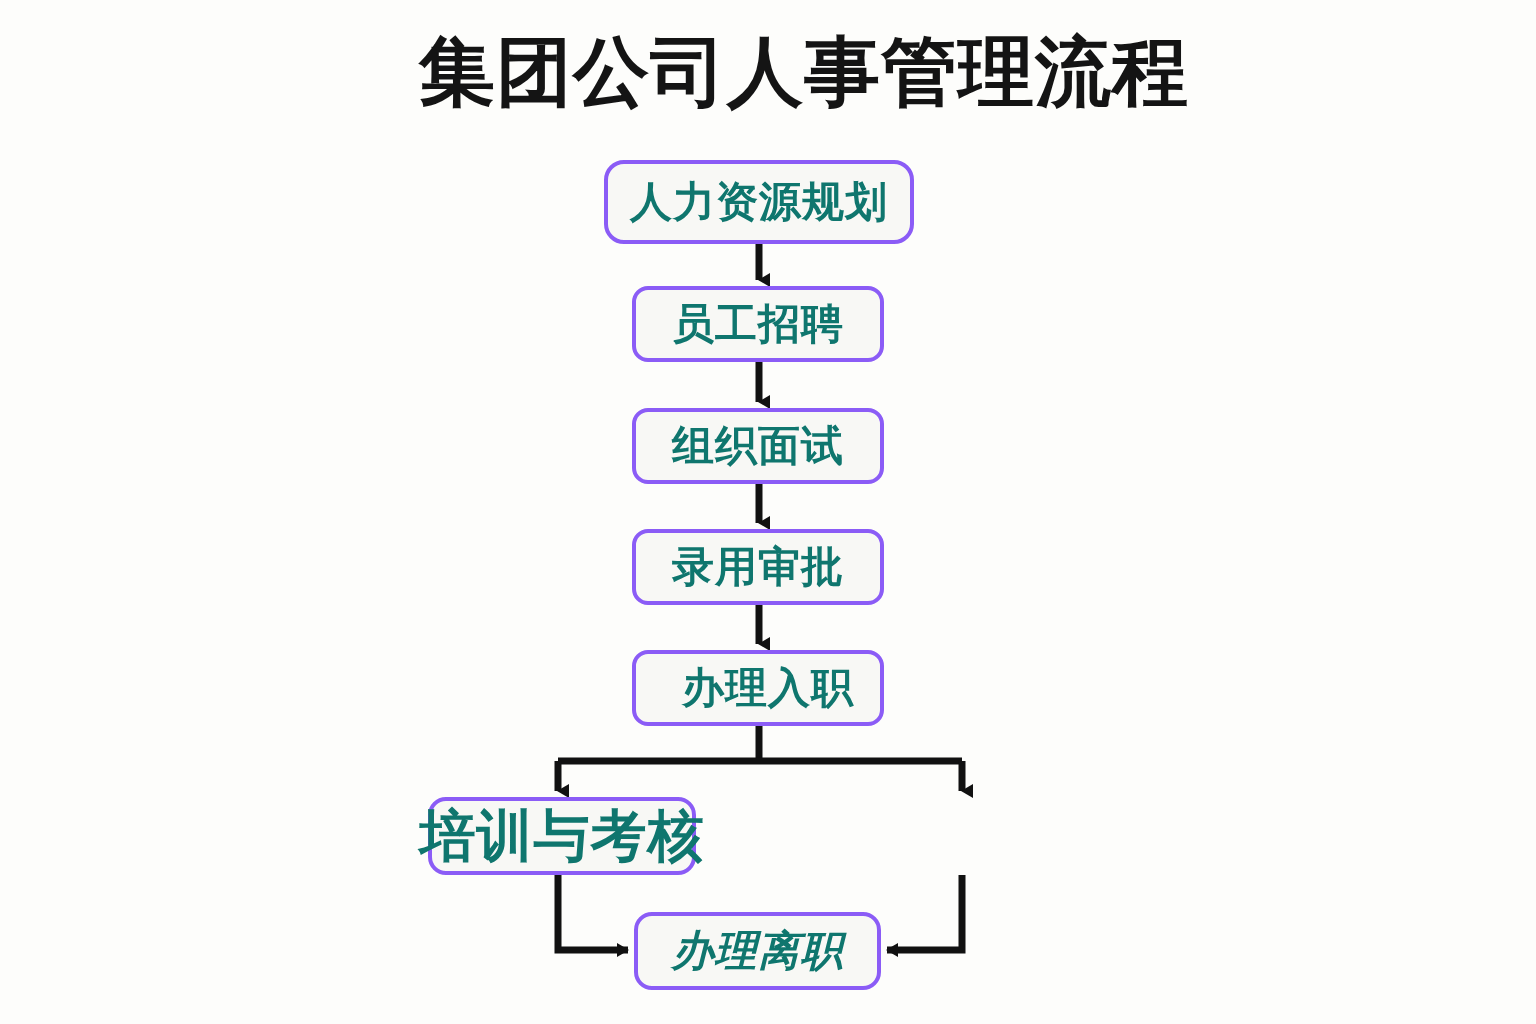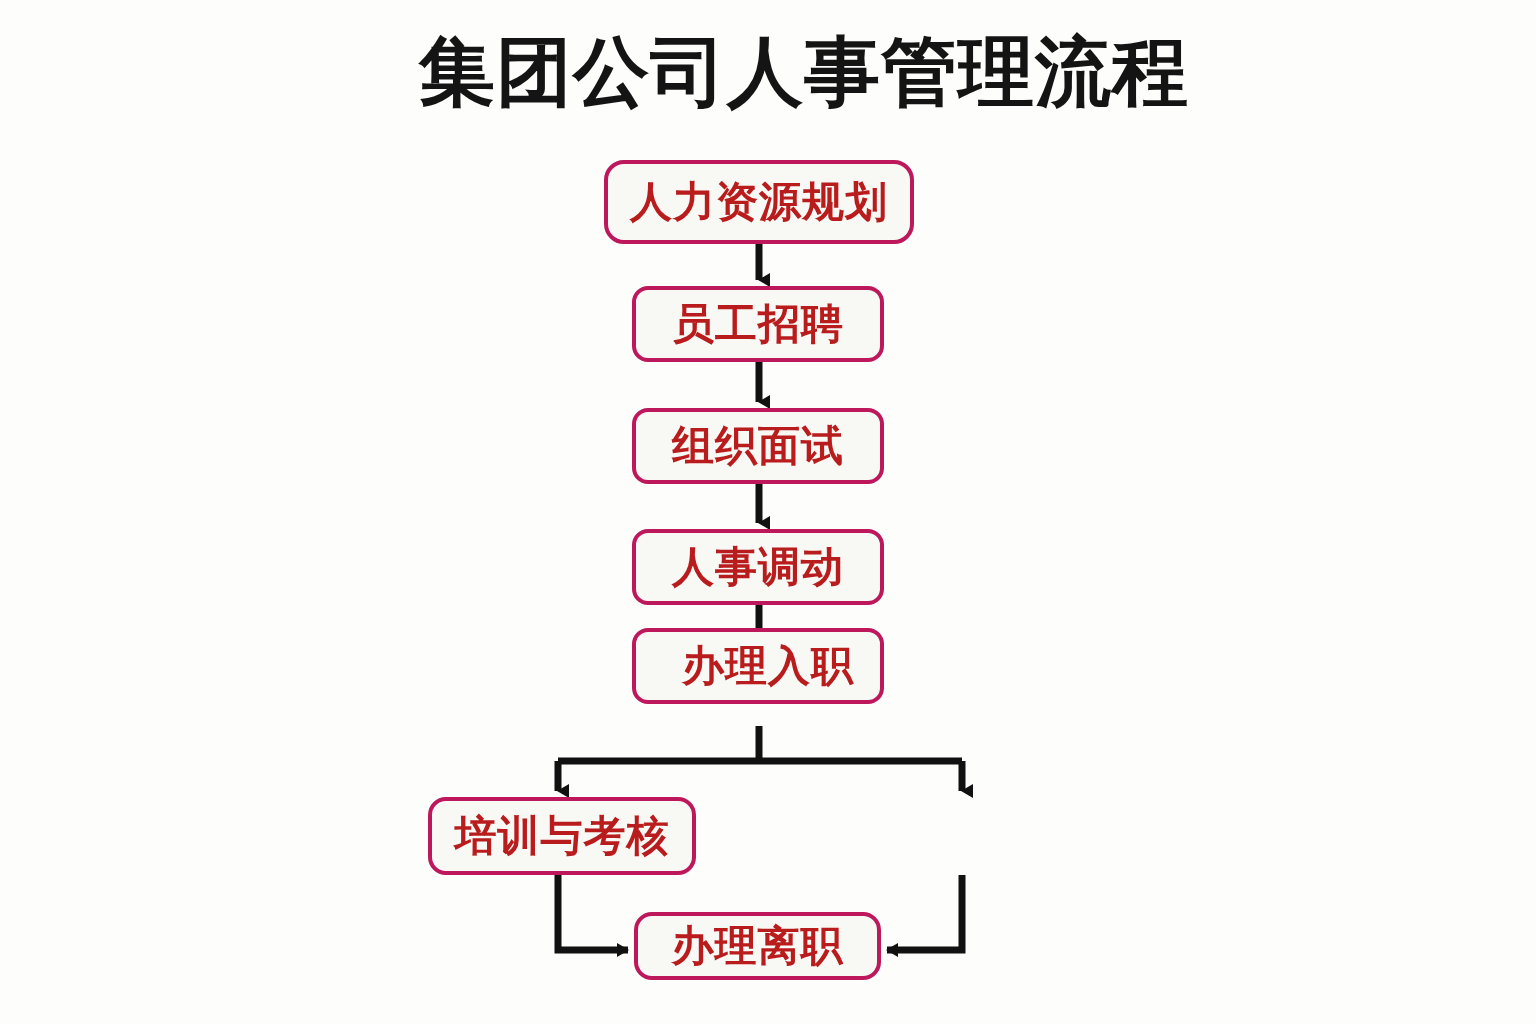--- a/index.html
+++ b/index.html
@@ -30,39 +30,39 @@
     color: #141414;
     letter-spacing: 1px;
     line-height: 1.0;
     white-space: nowrap;
     margin-left: 36px;
   }
   .node {
     position: absolute;
     box-sizing: border-box;
     background: #f8f8f5;
-    border: 4px solid #be185d;
+    border: 4px solid #8b5cf6;
     border-radius: 16px;
     display: flex;
     align-items: center;
     justify-content: center;
-    color: #b91c1c;
+    color: #0f766e;
     font-weight: bold;
     letter-spacing: 1px;
     line-height: 1;
     white-space: nowrap;
   }
   .node.n-start      { left: 604px; top: 160px; width: 310px; height: 84px;  font-size: 42px; border-radius: 20px; }
   .node.n-recruit    { left: 632px; top: 286px; width: 252px; height: 76px;  font-size: 42px; }
   .node.n-interview  { left: 632px; top: 408px; width: 252px; height: 76px;  font-size: 42px; }
   .node.n-approval   { left: 632px; top: 529px; width: 252px; height: 76px;  font-size: 42px; }
-  .node.n-onboard    { left: 632px; top: 628px; width: 252px; height: 76px;  font-size: 42px; padding-left: 20px; }
-  .node.n-training   { left: 428px; top: 797px; width: 268px; height: 78px;  font-size: 42px; border-radius: 18px; }
+  .node.n-onboard    { left: 632px; top: 650px; width: 252px; height: 76px;  font-size: 42px; padding-left: 20px; }
+  .node.n-training   { left: 428px; top: 797px; width: 268px; height: 78px;  font-size: 56px; border-radius: 18px; }
   .node.n-transfer   { left: 833px; top: 797px; width: 250px; height: 78px;  font-size: 42px; border-radius: 18px; }
-  .node.n-offboard   { left: 634px; top: 912px; width: 247px; height: 68px;  font-size: 42px; border-radius: 18px; }
+  .node.n-offboard   { left: 634px; top: 912px; width: 247px; height: 78px;  font-size: 42px; border-radius: 18px; font-style: italic; }
 
   .connectors {
     position: absolute;
     left: 0; top: 0;
     width: 1536px;
     height: 1024px;
     pointer-events: none;
   }
 </style>
 </head>
@@ -107,21 +107,21 @@
 
   <div class="node n-recruit">
     <span>员工招聘</span>
   </div>
 
   <div class="node n-interview">
     <span>组织面试</span>
   </div>
 
   <div class="node n-approval">
-    <span>人事调动</span>
+    <span>录用审批</span>
   </div>
 
   <div class="node n-onboard">
     <span>办理入职</span>
   </div>
 
   <div class="node n-training">
     <span>培训与考核</span>
   </div>
 

